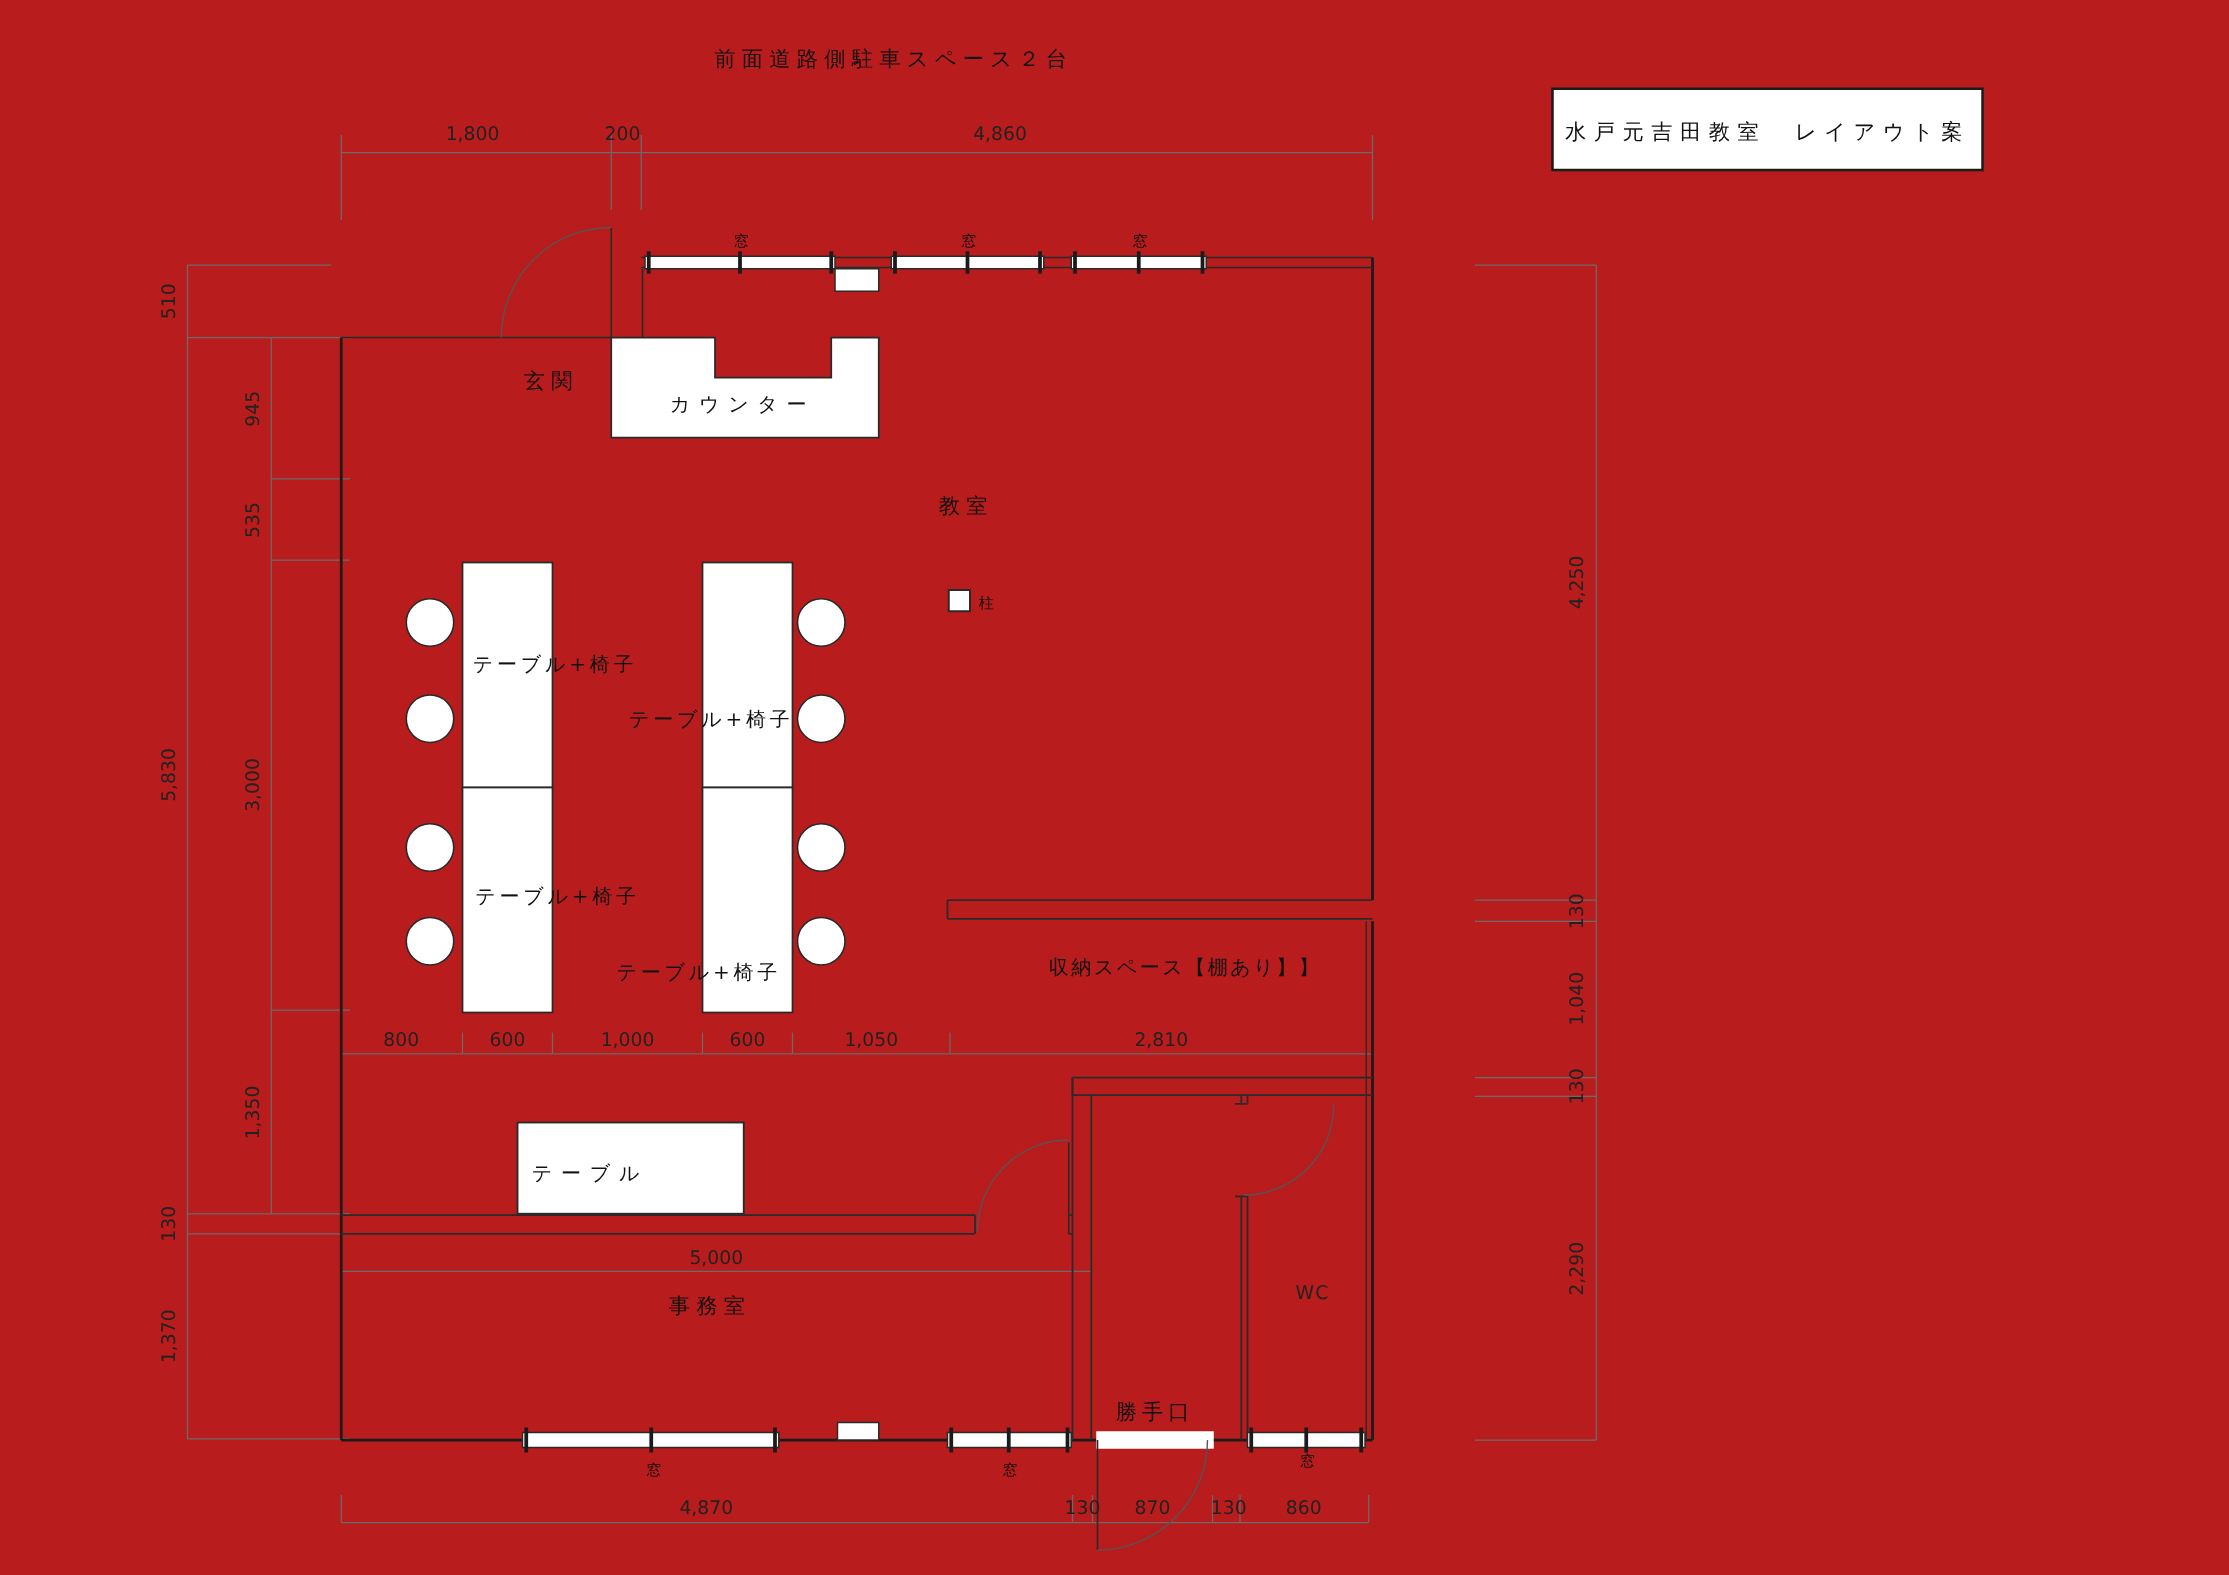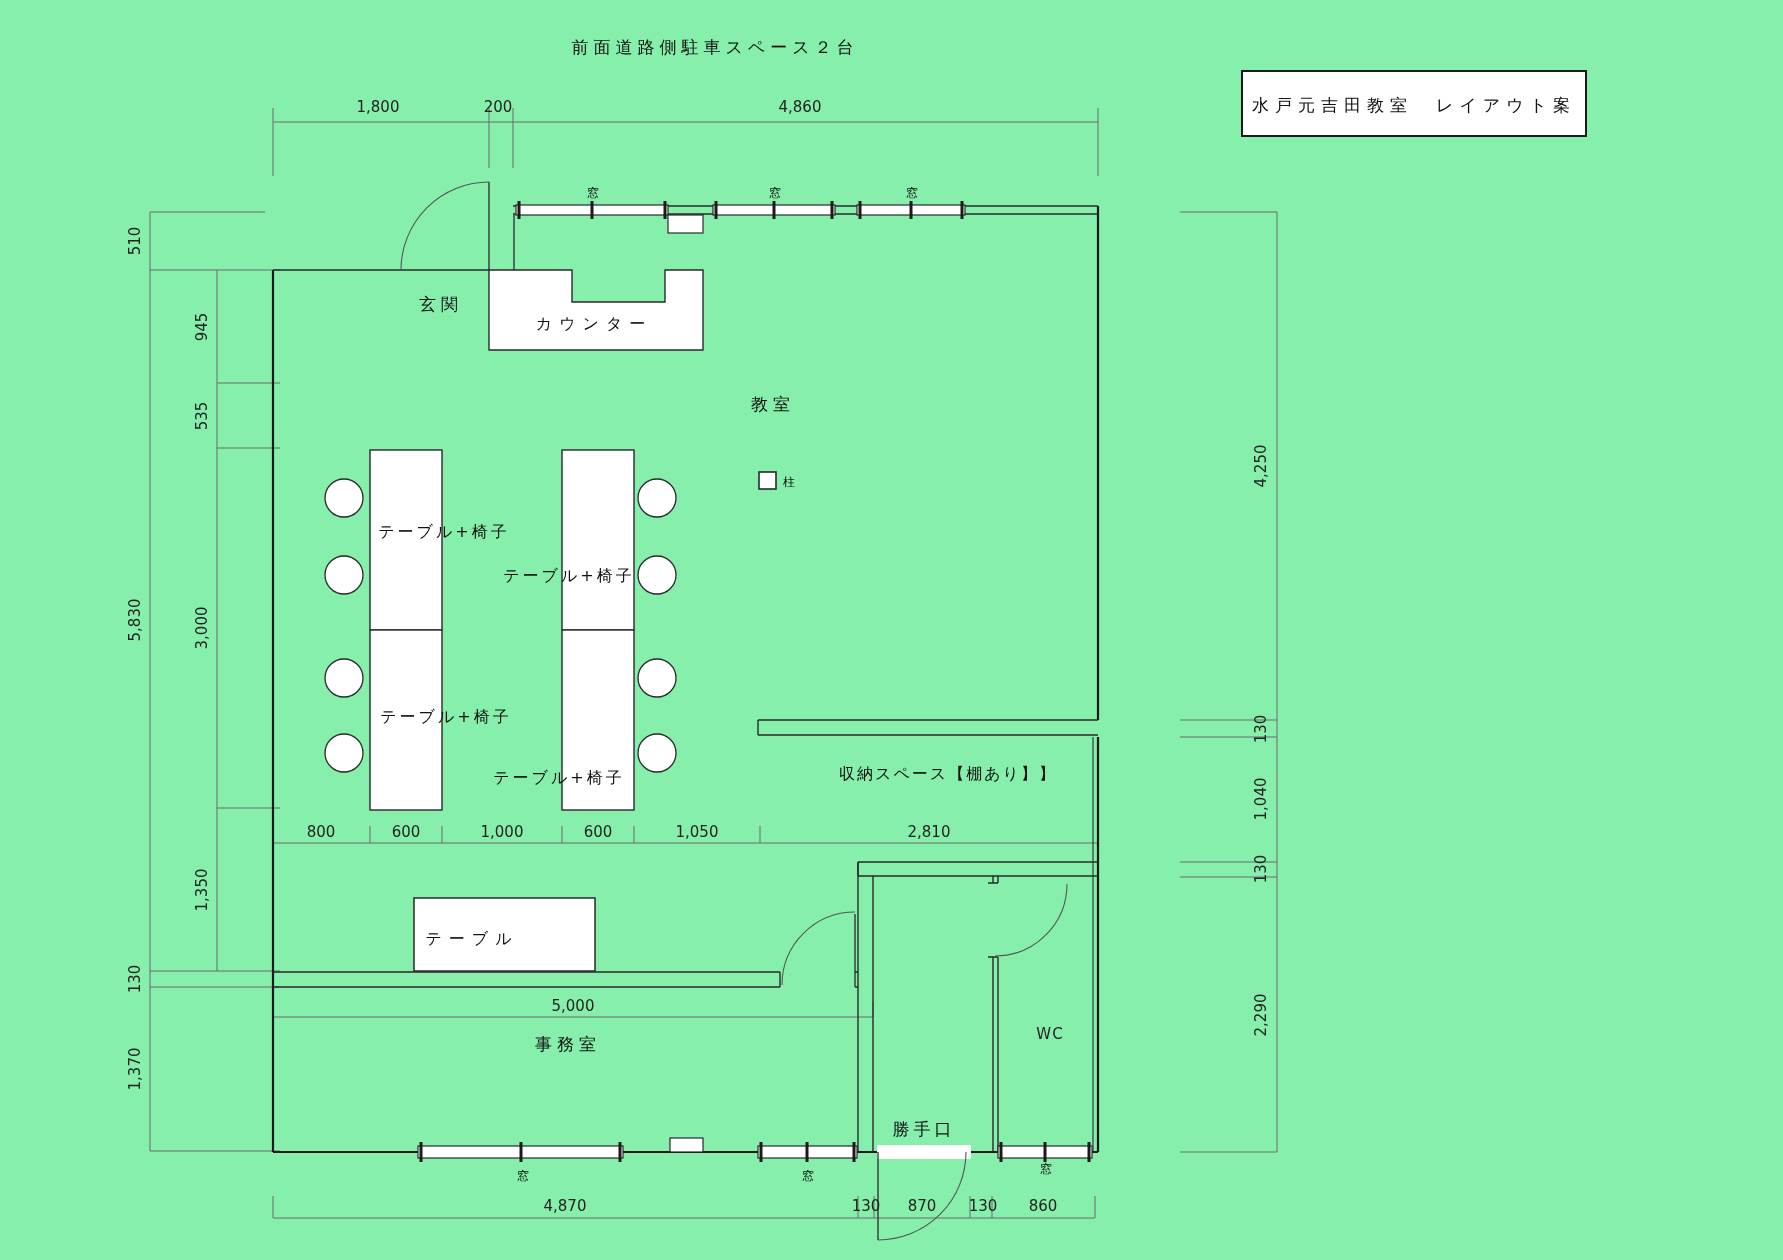--- a/index.html
+++ b/index.html
@@ -1,16 +1,16 @@
 <!DOCTYPE html>
 <html><head>
 <meta charset="utf-8">
 <style>
   html,body{margin:0;padding:0;background:#ffffff;}
-  .stage{width:1783px;height:1260px;position:relative;background:#86efac;
+  .stage{width:1783px;height:1260px;position:relative;background:#b91c1c;
          font-family:"DejaVu Sans","Liberation Sans",sans-serif;}
   svg text{fill:#111;font-family:"DejaVu Sans","Liberation Sans",sans-serif;}
   .wall{stroke:#1b1b1b;stroke-width:2.2;fill:none;}
   .thin{stroke:#2a2a2a;stroke-width:1.3;fill:none;}
   .furn{stroke:#2a2a2a;stroke-width:1.4;fill:#ffffff;}
   .diml{stroke:#6b6b6b;stroke-width:1;fill:none;}
   .arc{stroke:#555;stroke-width:1.1;fill:none;}
   .winp{stroke:#1b1b1b;stroke-width:3;fill:none;}
   .dimt{font-size:15px;fill:#222;}
   .room{font-size:17px;fill:#111;letter-spacing:5px;}

